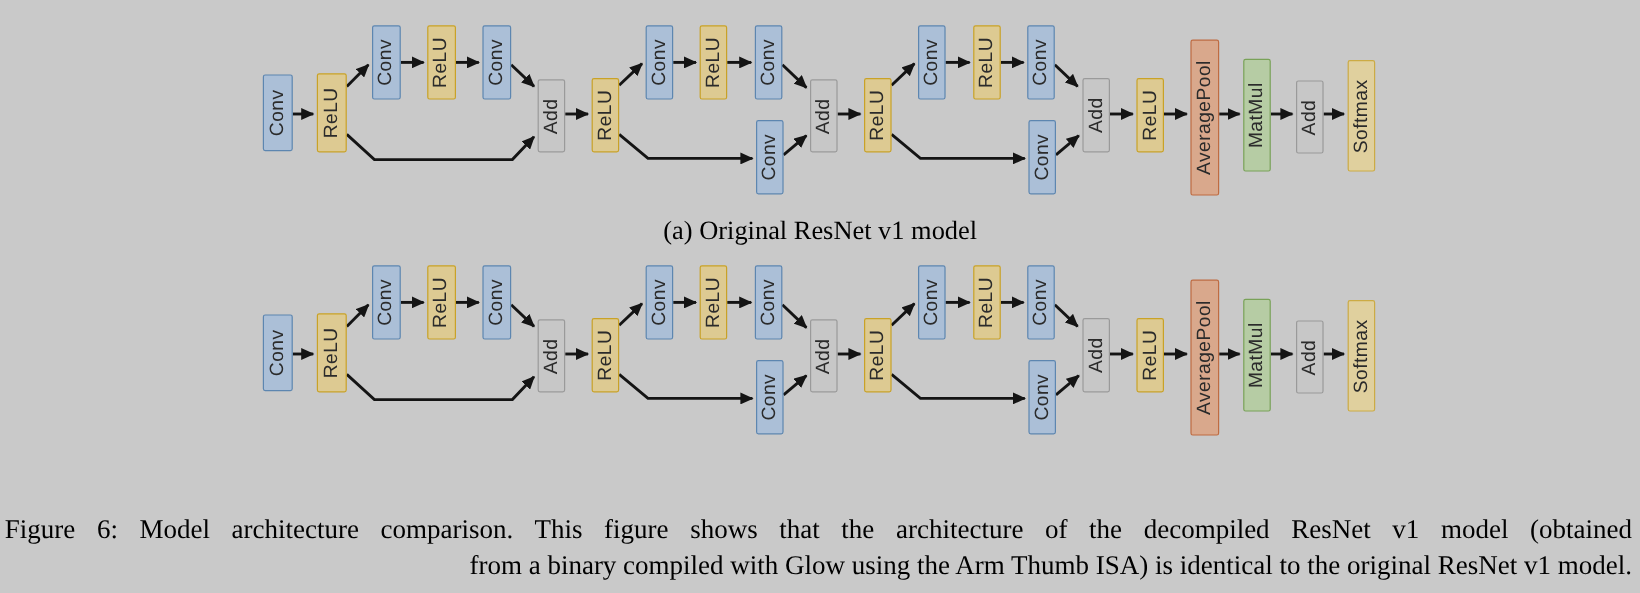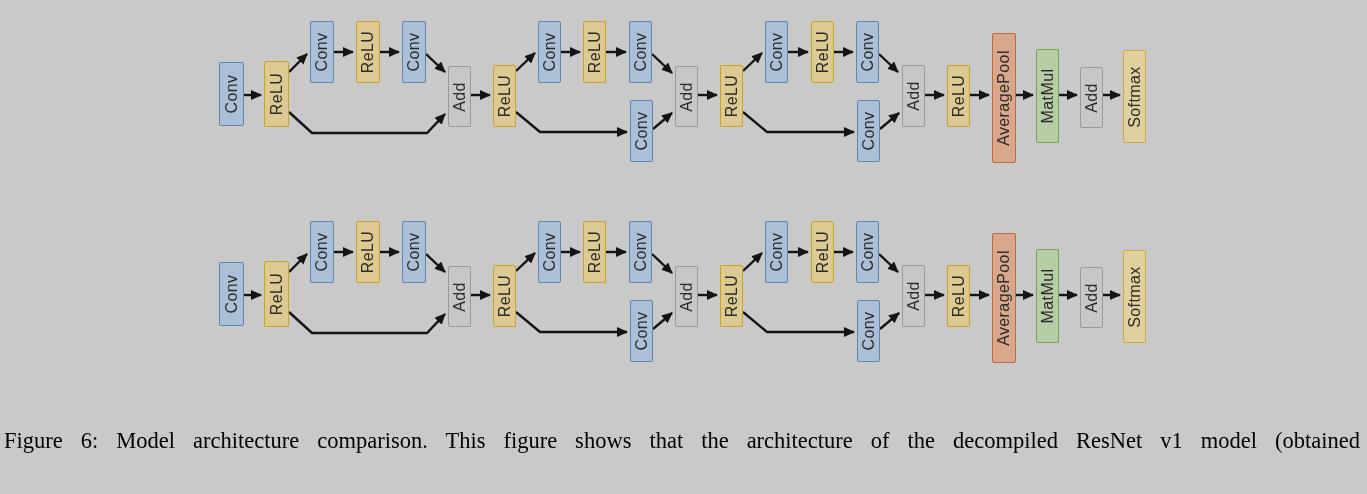--- a/index.html
+++ b/index.html
@@ -251,18 +251,20 @@
         </div>
         <div class="node" style="left: 1080px; top: 67px; width: 23px; height: 61px; background: rgb(199, 199, 199); border-color: rgb(154, 154, 154);">
           <span>Add</span>
         </div>
         <div class="node" style="left: 1123px; top: 50px; width: 23px; height: 93px; background: rgb(224, 208, 158); border-color: rgb(204, 171, 68);">
           <span>Softmax</span>
         </div>
       </div>
     </div>
 
+  <div class="subcaption" style="top:180px">(a) Original ResNet v1 model</div>
 
 
   <p class="figure-caption">
     <span class="cap-line justified">Figure 6: Model architecture comparison. This figure shows that the architecture of the decompiled ResNet v1 model (obtained</span>
+    <span class="cap-line">from a binary compiled with Glow using the Arm Thumb ISA) is identical to the original ResNet v1 model.</span>
   </p>
 </div>
 
 </body></html>

